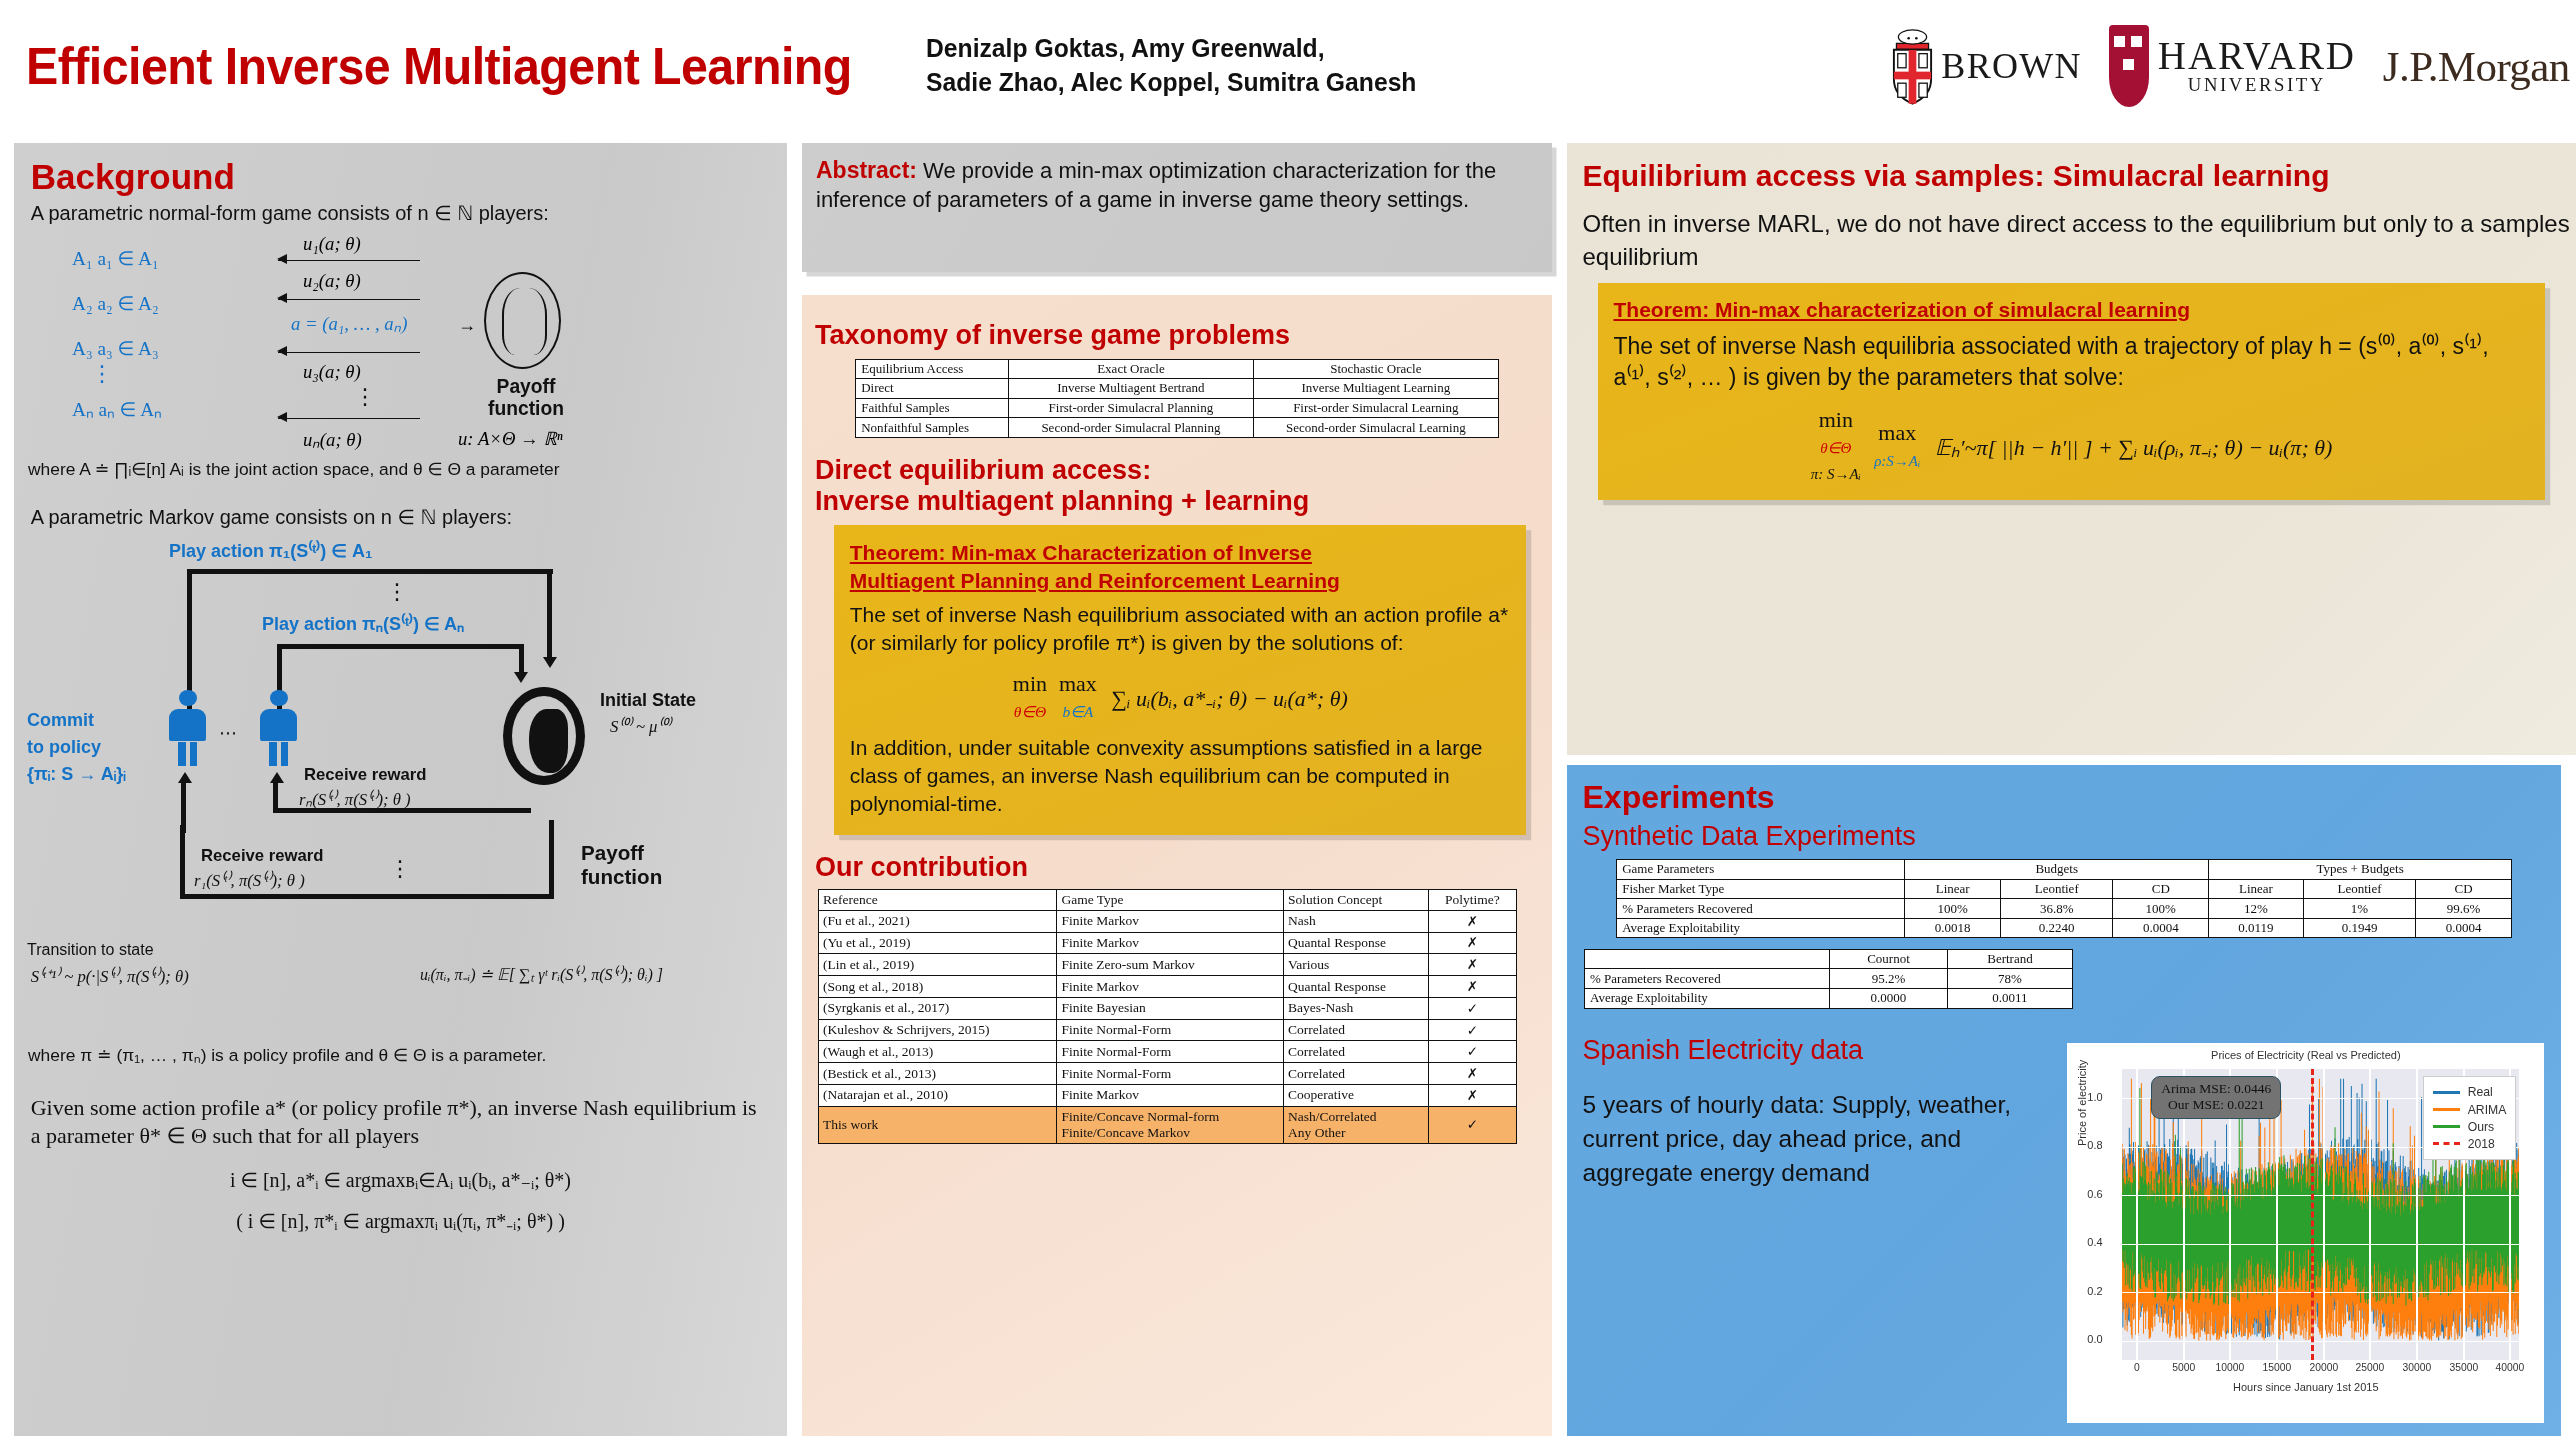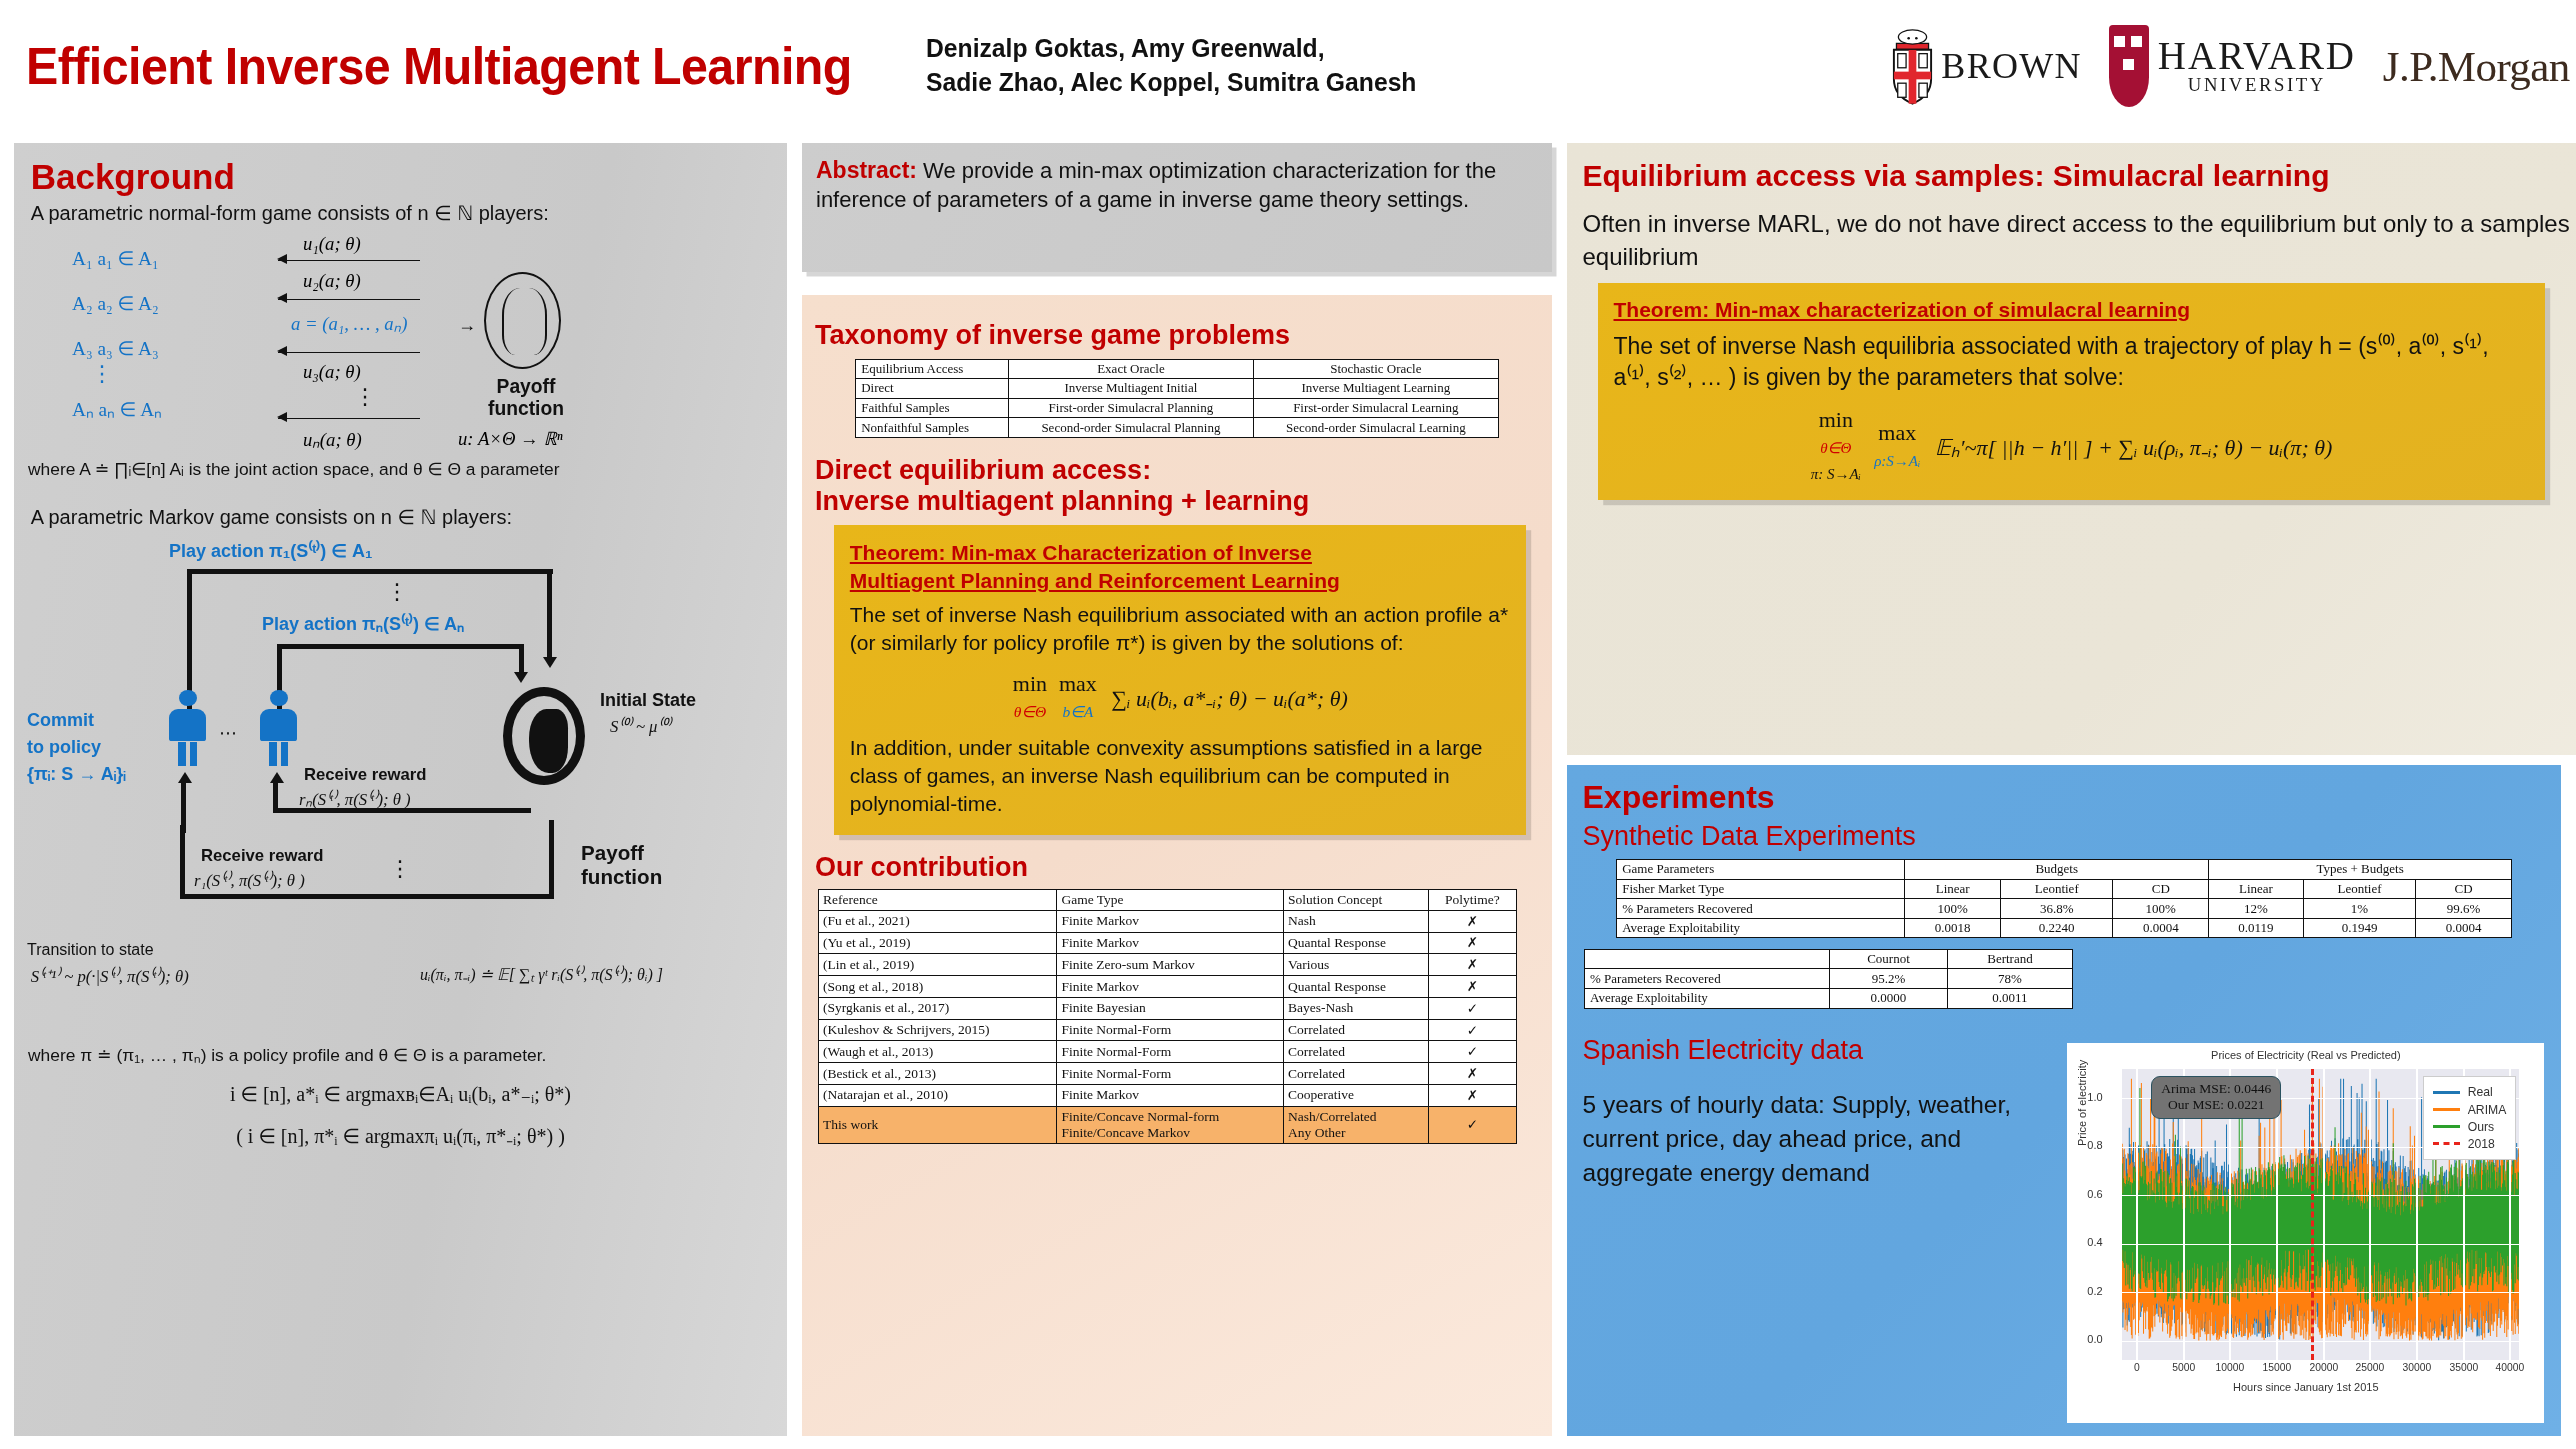--- a/index.html
+++ b/index.html
@@ -316,20 +316,21 @@
   </div>
 
   <div style="position:relative; height:97px;">
     <div style="position:absolute; left:13px; top:0px; font-size:16px; color:#111;">Transition to state</div>
     <div class="mathi" style="position:absolute; left:16.7px; top:23px; font-size:16.7px; color:#111;">S⁽ᵗ⁺¹⁾ ~ p(·|S⁽ᵗ⁾, π(S⁽ᵗ⁾); θ)</div>
     <div class="mathi" style="position:absolute; left:406px; top:22px; font-size:16px; color:#111;">uᵢ(πᵢ, π₋ᵢ) ≐ 𝔼[ ∑ₜ γᵗ rᵢ(S⁽ᵗ⁾, π(S⁽ᵗ⁾); θᵢ) ]</div>
   </div>
 
   <div class="body-line" style="margin:3.9px 0 0 14px; font-size:17.4px;">where π ≐ (π₁, … , πₙ)  is a policy profile and θ ∈ Θ is a parameter.</div>
 
+  <div class="mathr" style="margin:28px 15.5px 0 16.7px; font-size:22px; line-height:1.30; color:#111;">Given some action profile a* (or policy profile π*), an inverse Nash equilibrium is a parameter θ* ∈ Θ such that for all players</div>
   <div class="mathr" style="margin:16.7px 0 0 0; font-size:20px; text-align:center; color:#111;">i ∈ [n],        a*ᵢ ∈ argmaxʙᵢ∈Aᵢ uᵢ(bᵢ, a*₋ᵢ; θ*)</div>
   <div class="mathr" style="margin:15.5px 0 0 0; font-size:20px; text-align:center; color:#111;">( i ∈ [n],        π*ᵢ ∈ argmaxπᵢ  uᵢ(πᵢ, π*₋ᵢ; θ*) )</div>
 </div>
 
 <div class="col" id="col-mid">
   <div id="abstract-box">
     <div class="txt">
       <span class="sec-title" style="font-size:23px;">Abstract:</span>
       <span>We provide a min-max optimization characterization for the inference of parameters of a game in inverse game theory settings.</span>
     </div>
@@ -340,21 +341,21 @@
 
     <table class="paper" id="tax-table">
       <tbody>
           <tr>
         <td>Equilibrium Access</td>
         <td>Exact Oracle</td>
         <td>Stochastic Oracle</td>
       </tr>
       <tr>
         <td>Direct</td>
-        <td>Inverse Multiagent Initial</td>
+        <td>Inverse Multiagent Bertrand</td>
         <td>Inverse Multiagent Learning</td>
       </tr>
       <tr>
         <td>Faithful Samples</td>
         <td>First-order Simulacral Planning</td>
         <td>First-order Simulacral Learning</td>
       </tr>
       <tr>
         <td>Nonfaithful Samples</td>
         <td>Second-order Simulacral Planning</td>

